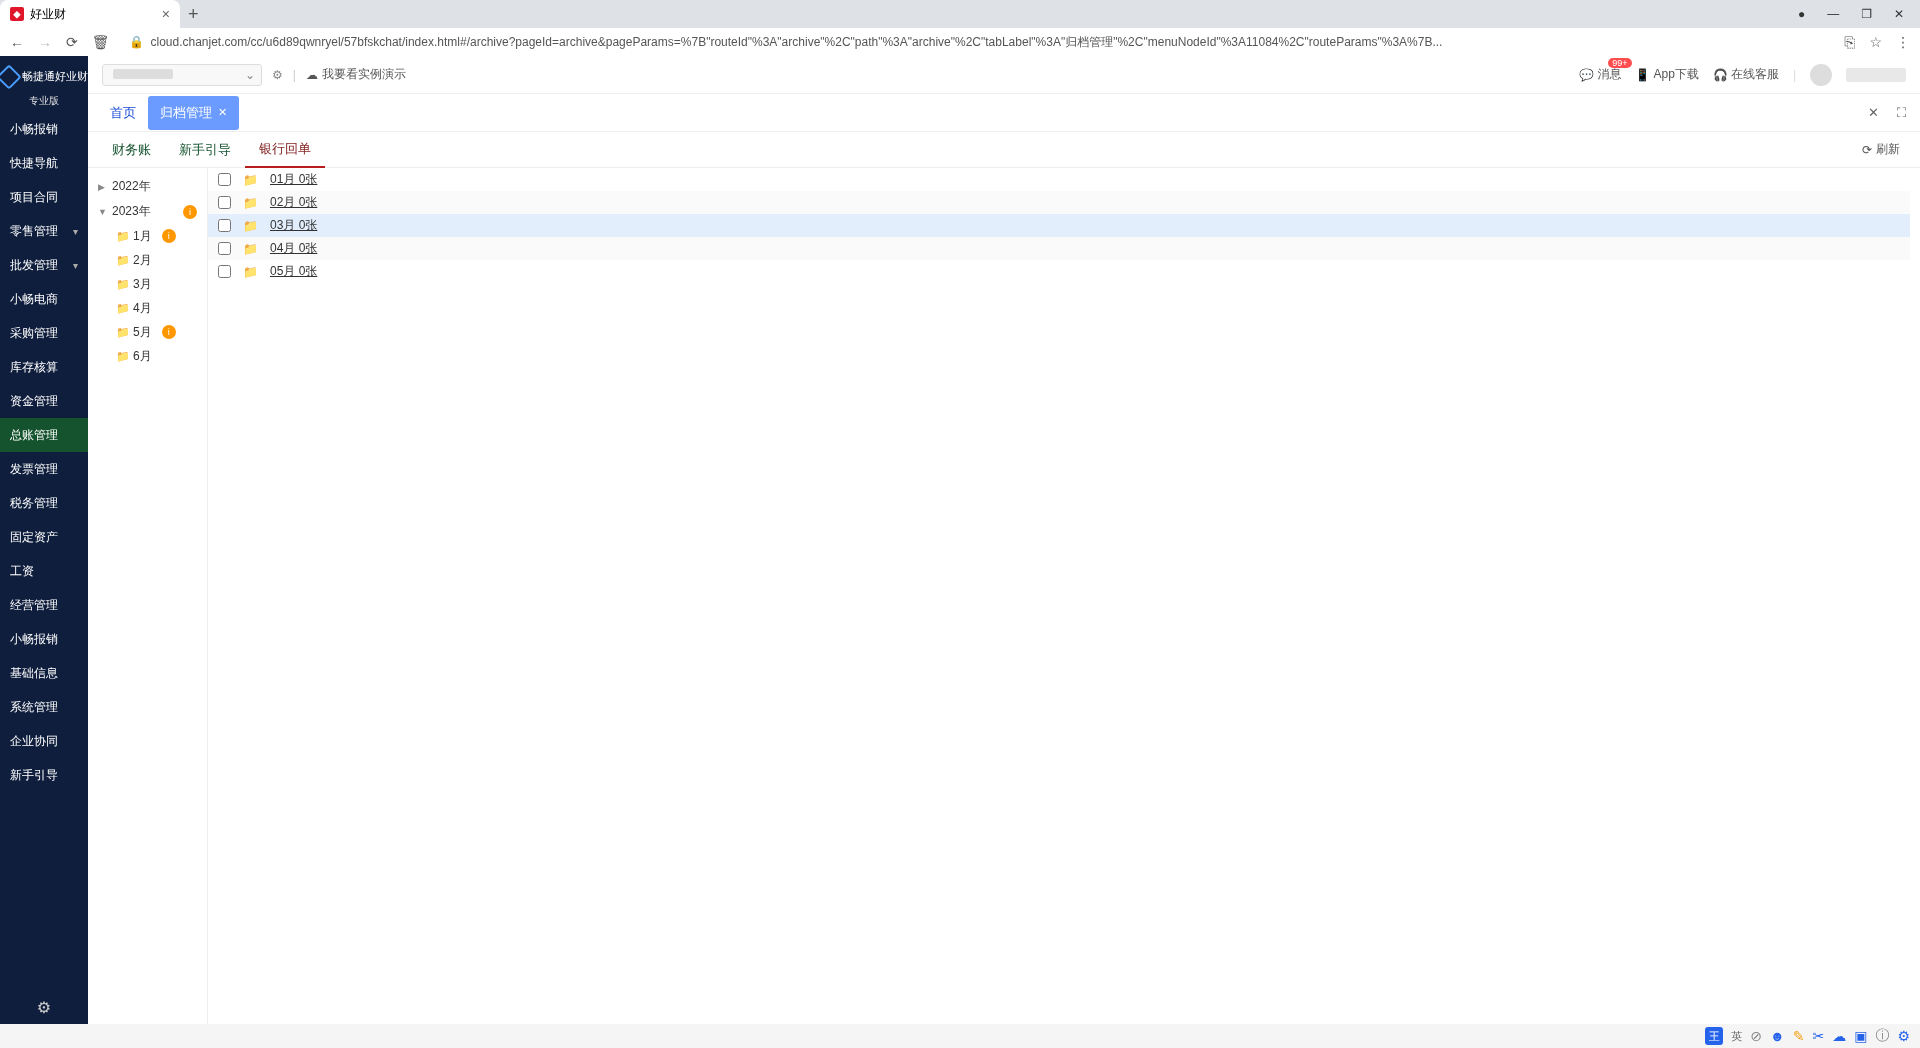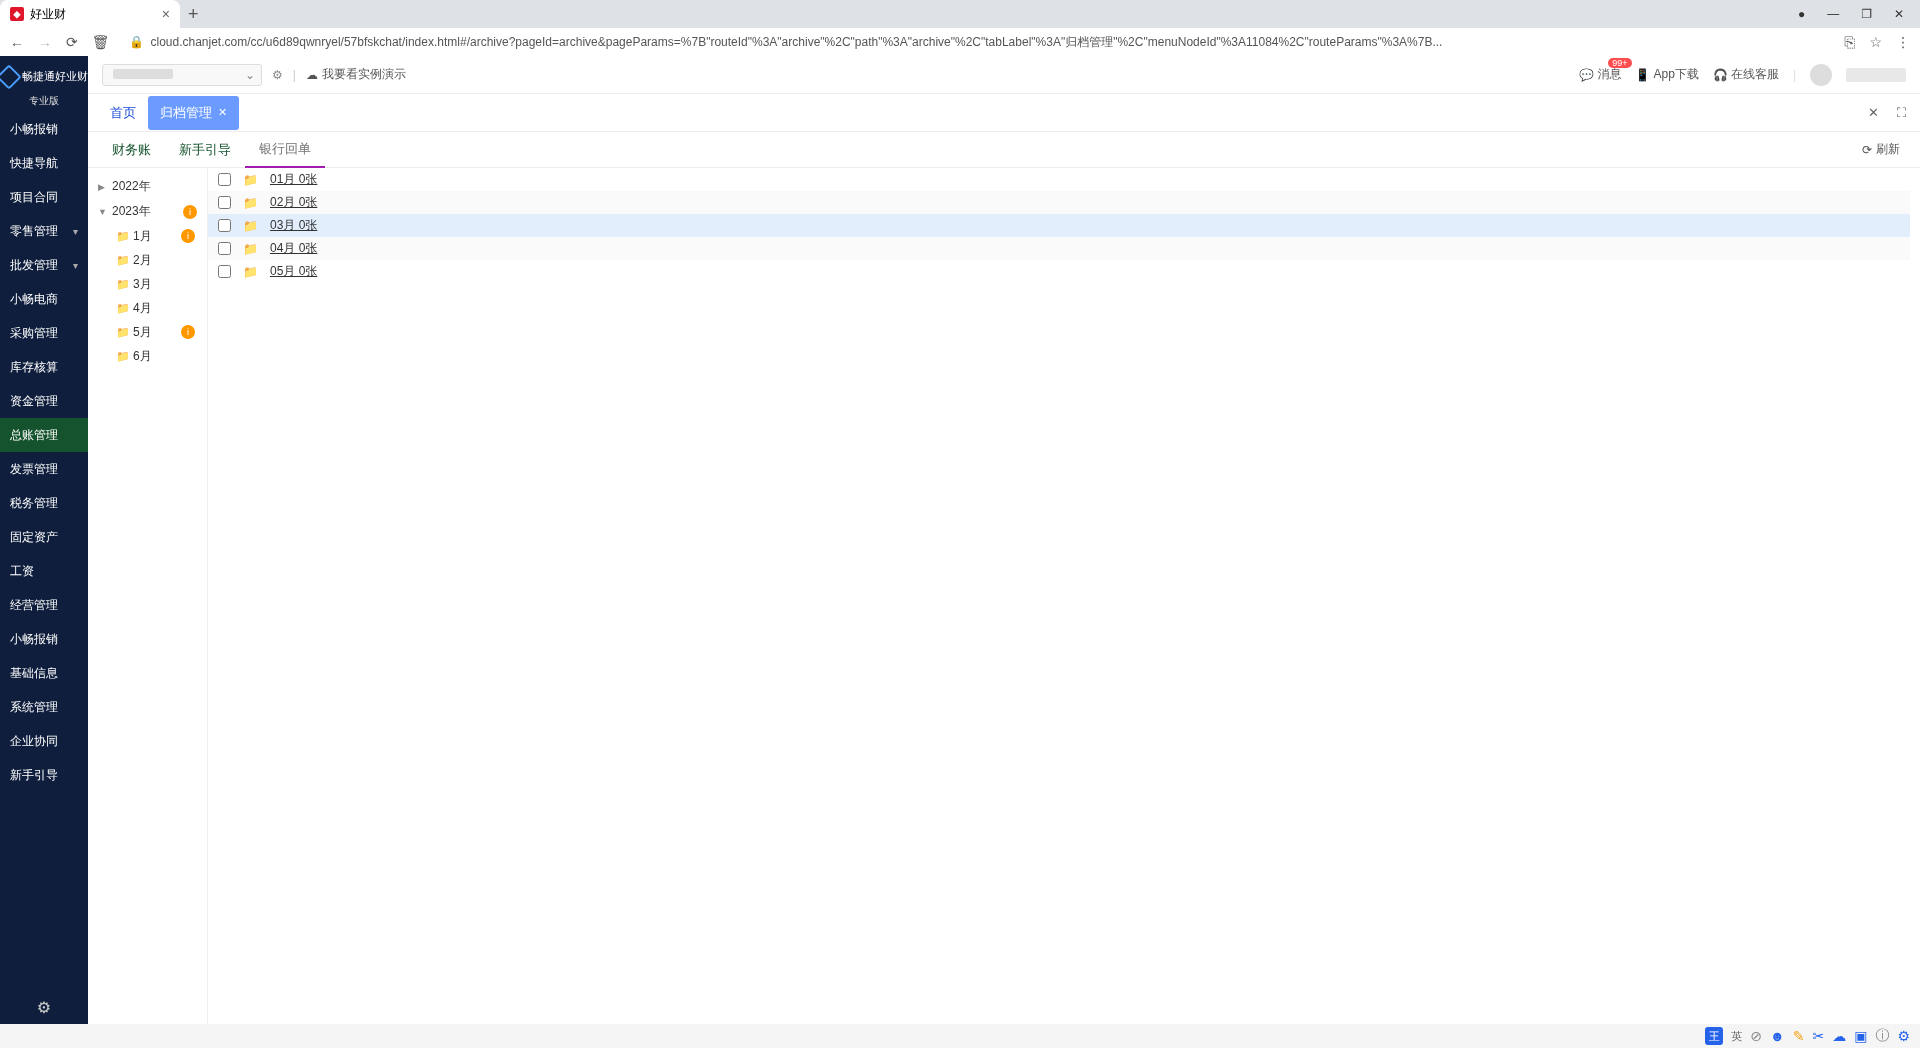--- a/index.html
+++ b/index.html
@@ -55,29 +55,29 @@
 .page-tab { padding: 8px 12px; cursor: pointer; color: #1d4ed8; }
 .page-tab.active { background: #6b9bff; color: #fff; border-radius: 3px; display: flex; align-items: center; gap: 6px; }
 .page-tab-close { font-size: 11px; }
 .page-tabs-right { margin-left: auto; display: flex; gap: 10px; color: #666; }
 .page-tabs-right span { cursor: pointer; padding: 4px; }
 
 
 .content { flex: 1; display: flex; flex-direction: column; }
 .sub-tabs { height: 36px; display: flex; align-items: center; border-bottom: 1px solid #eee; padding: 0 10px; font-size: 13px; }
 .sub-tab { padding: 8px 14px; cursor: pointer; color: #14532d; }
-.sub-tab.active { color: #737373; border-bottom: 2px solid #a21caf; }
+.sub-tab.active { color: #7f1d1d; border-bottom: 2px solid #b91c1c; }
 .sub-right { margin-left: auto; display: flex; align-items: center; gap: 4px; cursor: pointer; color: #555; font-size: 12px; padding-right: 10px; }
 
 .content-body { flex: 1; display: flex; }
 .tree { width: 120px; border-right: 1px solid #eee; padding: 6px 0; font-size: 12px; }
 .tree-node { padding: 4px 10px; cursor: pointer; display: flex; align-items: center; gap: 4px; color: #333; }
 .tree-node.year { font-weight: normal; }
 .tree-toggle { font-size: 9px; color: #888; width: 10px; }
-.tree-month { padding-left: 28px; display: flex; align-items: center; justify-content: space-between; padding-right: 12px; height: 24px; gap: 10px; }
+.tree-month { padding-left: 28px; display: flex; align-items: center; padding-right: 12px; height: 24px; gap: 10px; }
 .folder-icon { color: #bbb; font-size: 11px; }
 .badge-orange { width: 14px; height: 14px; border-radius: 50%; background: #ff9800; color: #fff; font-size: 9px; display: flex; align-items: center; justify-content: center; }
 
 .table-area { flex: 1; padding: 0 10px 0 0; }
 .table-header { background: #7eaaf5; color: #fff; height: 30px; display: flex; align-items: center; padding: 0 10px; font-size: 12px; gap: 12px; }
 .table-header input[type=checkbox] { accent-color: #fff; }
 .table-row { height: 23px; display: flex; align-items: center; padding: 0 10px; font-size: 12px; gap: 12px; color: #333; }
 .table-row:nth-child(even) { background: #fafafa; }
 .table-row.hover { background: #e3eefd; }
 .file-icon { color: #f6b73c; }

